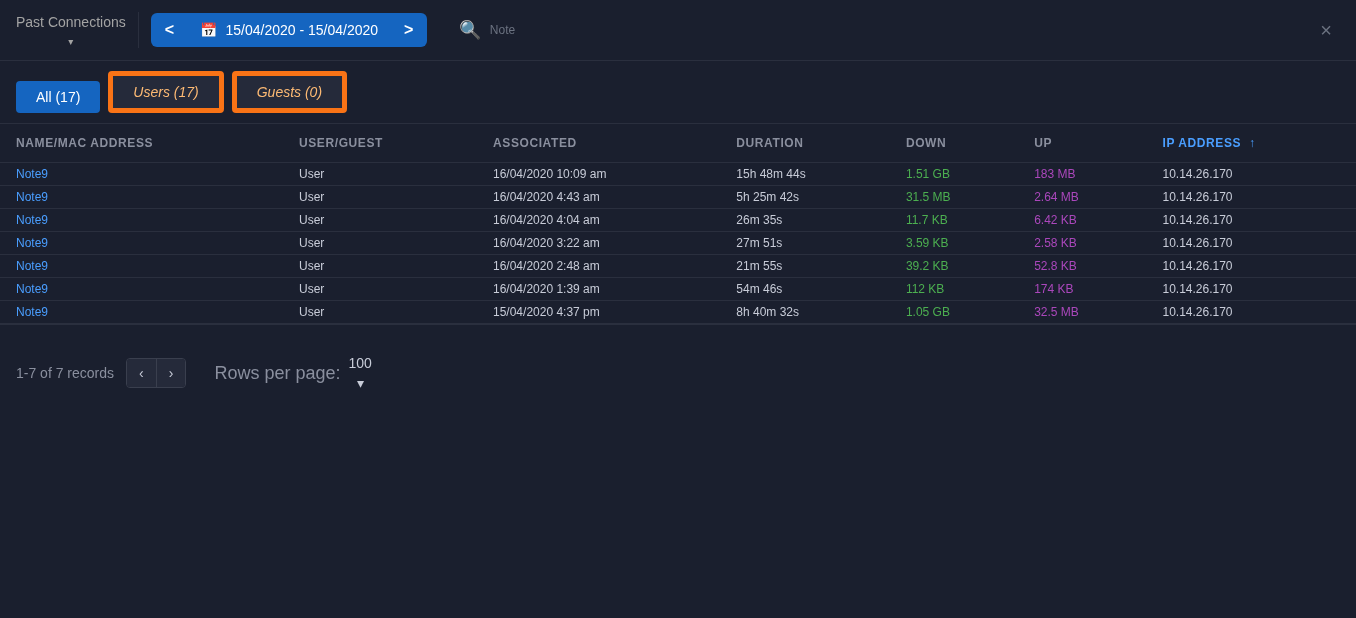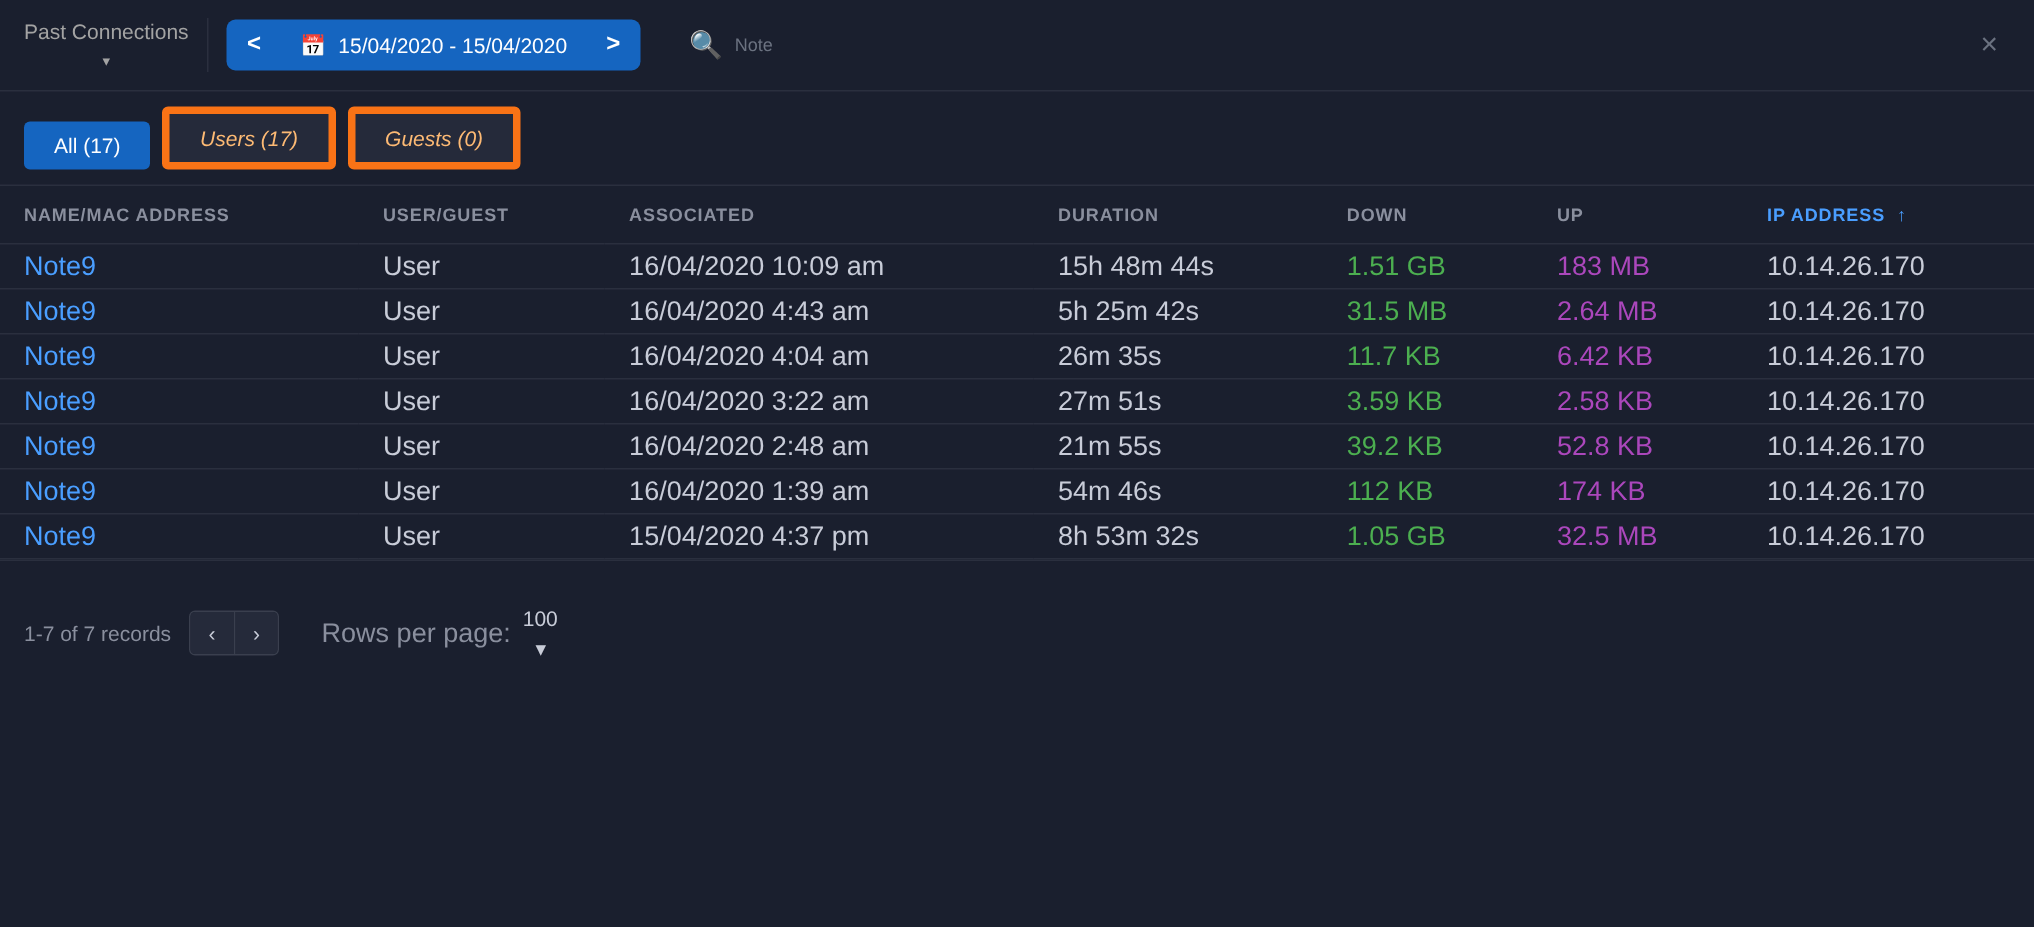--- a/index.html
+++ b/index.html
@@ -172,21 +172,21 @@
       margin-left: 4px;
       color: #4a9eff;
     }
 
     tbody tr {
       border-bottom: 1px solid #2a2f3e;
     }
 
     tbody td {
       padding: 4px 16px;
-      font-size: 18px;
+      font-size: 12px;
       color: #c8ccd8;
       white-space: nowrap;
     }
 
     .link-cell {
       color: #4a9eff;
       cursor: pointer;
     }
 
     .down-val {
@@ -369,21 +369,21 @@
       <td>16/04/2020 1:39 am</td>
       <td>54m 46s</td>
       <td class="down-val">112 KB</td>
       <td class="up-val">174 KB</td>
       <td>10.14.26.170</td>
     </tr>
         <tr>
       <td class="link-cell">Note9</td>
       <td>User</td>
       <td>15/04/2020 4:37 pm</td>
-      <td>8h 53m 32s</td>
+      <td>8h 40m 32s</td>
       <td class="down-val">1.05 GB</td>
       <td class="up-val">32.5 MB</td>
       <td>10.14.26.170</td>
     </tr>
       </tbody>
   </table>
 </div>
 
 <div class="pagination">
   <span class="records-info">1-7 of 7 records</span>

